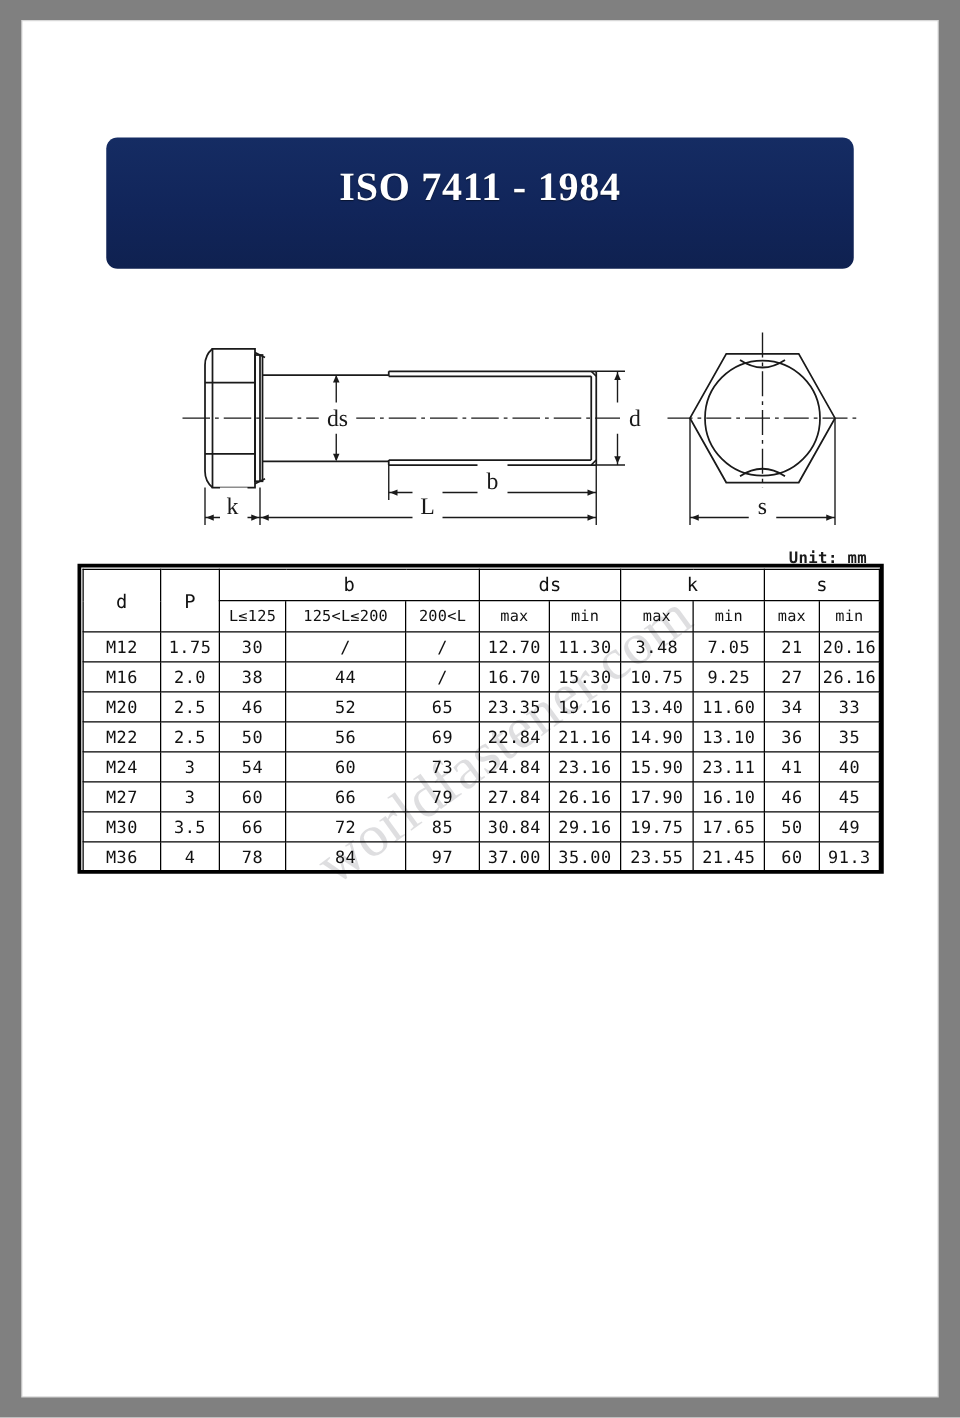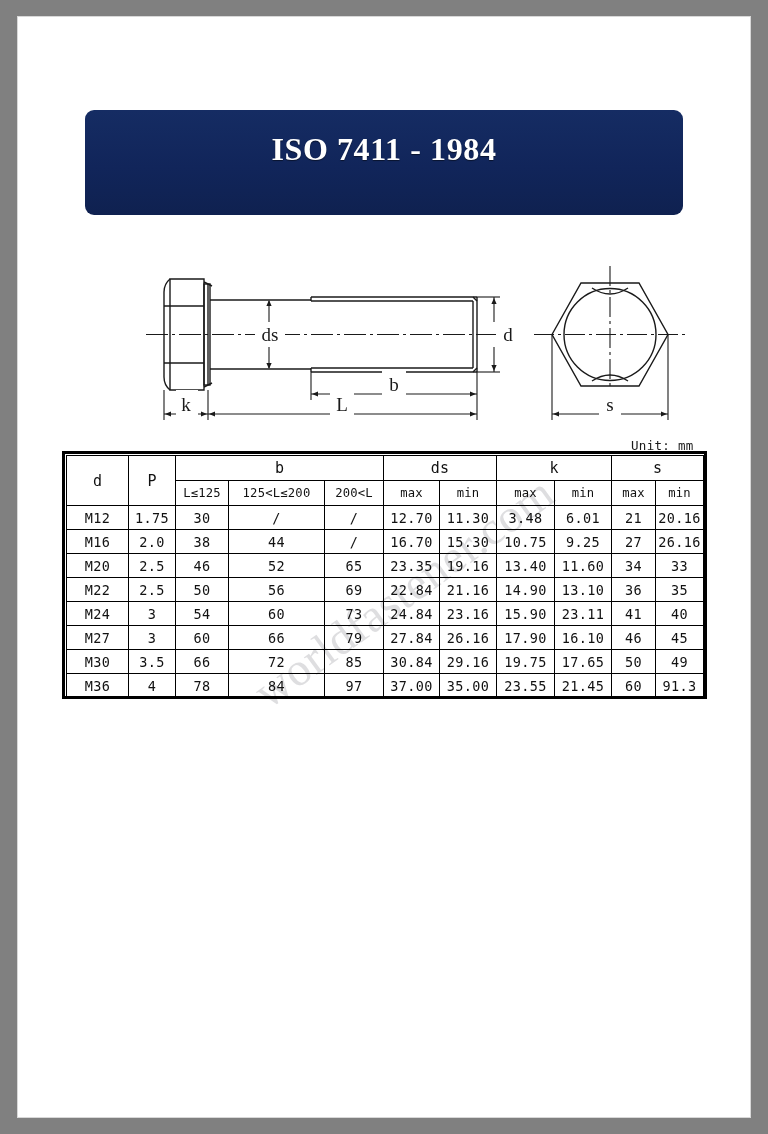--- a/index.html
+++ b/index.html
@@ -71,20 +71,21 @@
   
   .unit-label {
     position: absolute;
     left: 613px;
     top: 421px;
     font-family: "DejaVu Sans Mono", monospace;
     font-size: 12.5px;
     color: #1a1a1a;
     letter-spacing: .3px;
     white-space: nowrap;
+    font-weight: bold;
   }
 
   
   .table-wrap {
     position: absolute;
     left: 48px;
     top: 438px;
     width: 637px;
   }
   table.spec {
@@ -338,21 +339,21 @@
       <tbody>
           <tr>
             <td>M12</td>
             <td>1.75</td>
             <td>30</td>
             <td>/</td>
             <td>/</td>
             <td>12.70</td>
             <td>11.30</td>
             <td>3.48</td>
-            <td>6.01</td>
+            <td>7.05</td>
             <td>21</td>
             <td>20.16</td>
           </tr>
           <tr>
             <td>M16</td>
             <td>2.0</td>
             <td>38</td>
             <td>44</td>
             <td>/</td>
             <td>16.70</td>

